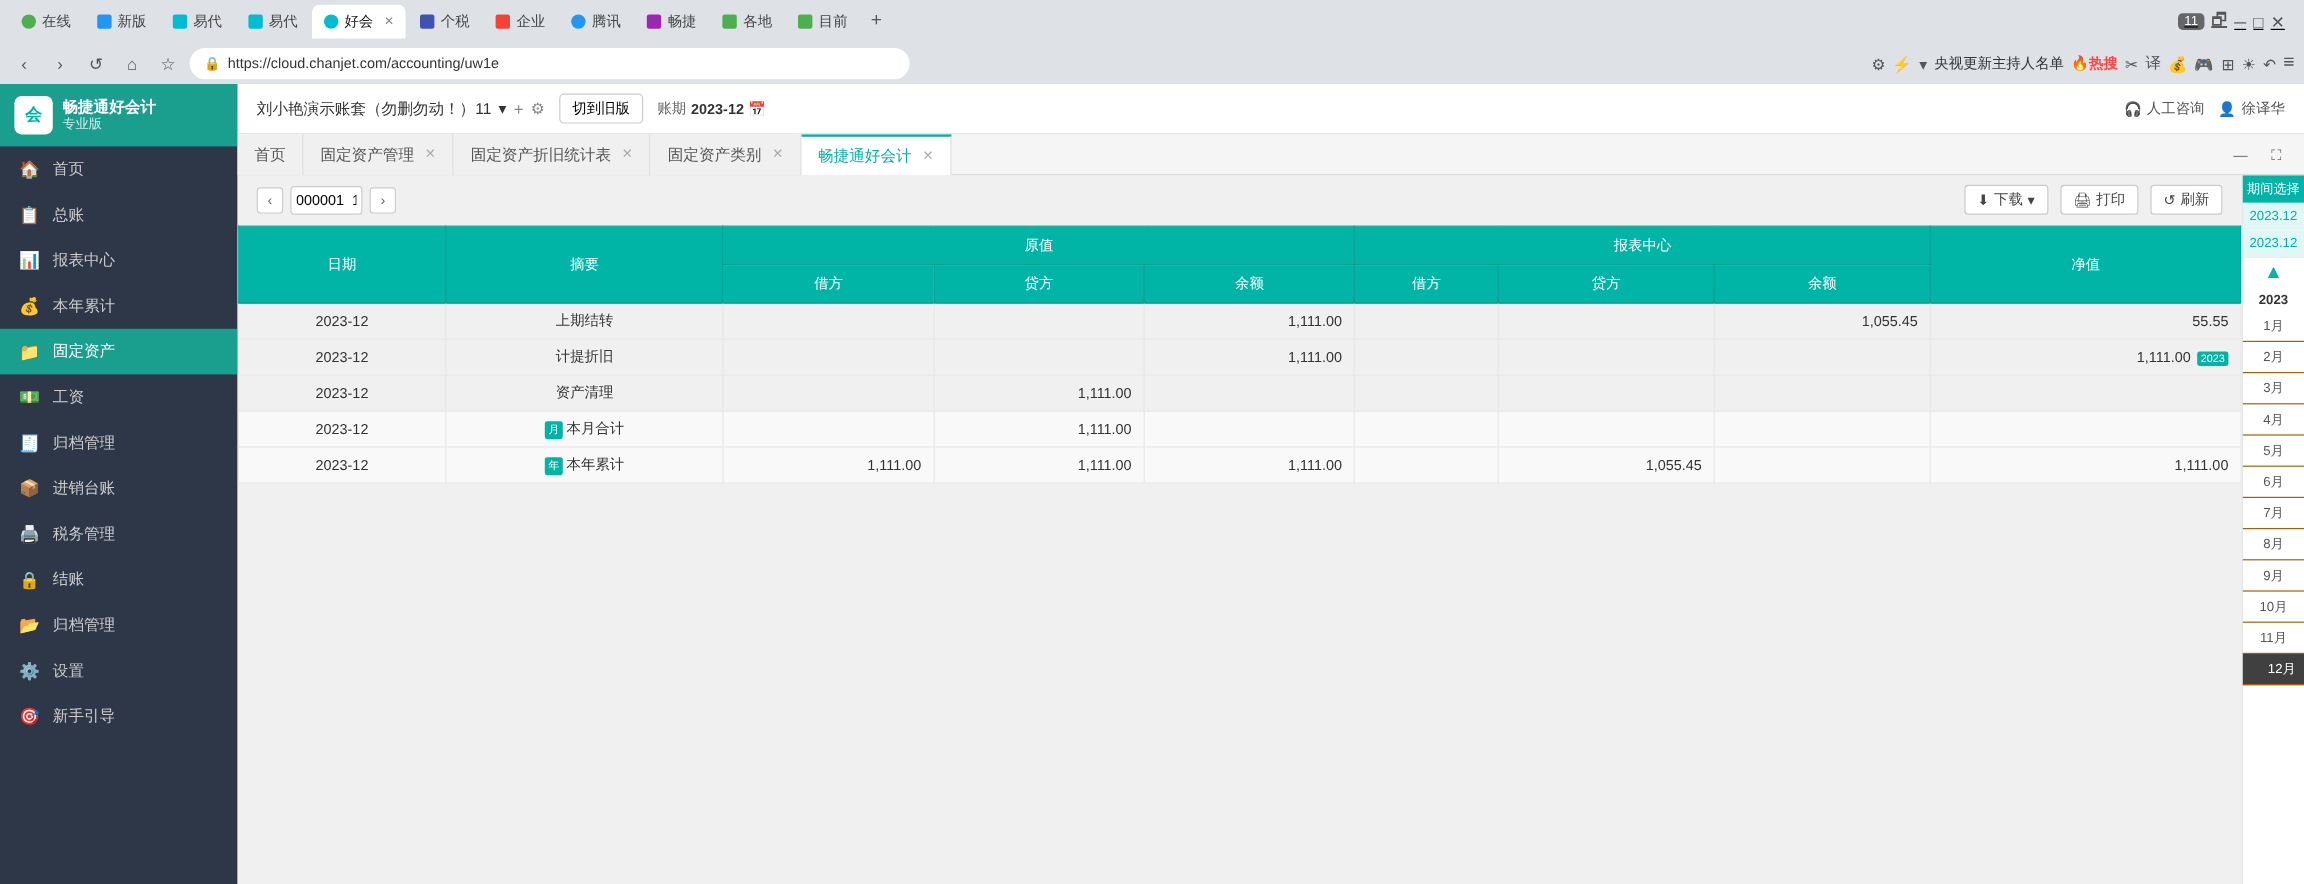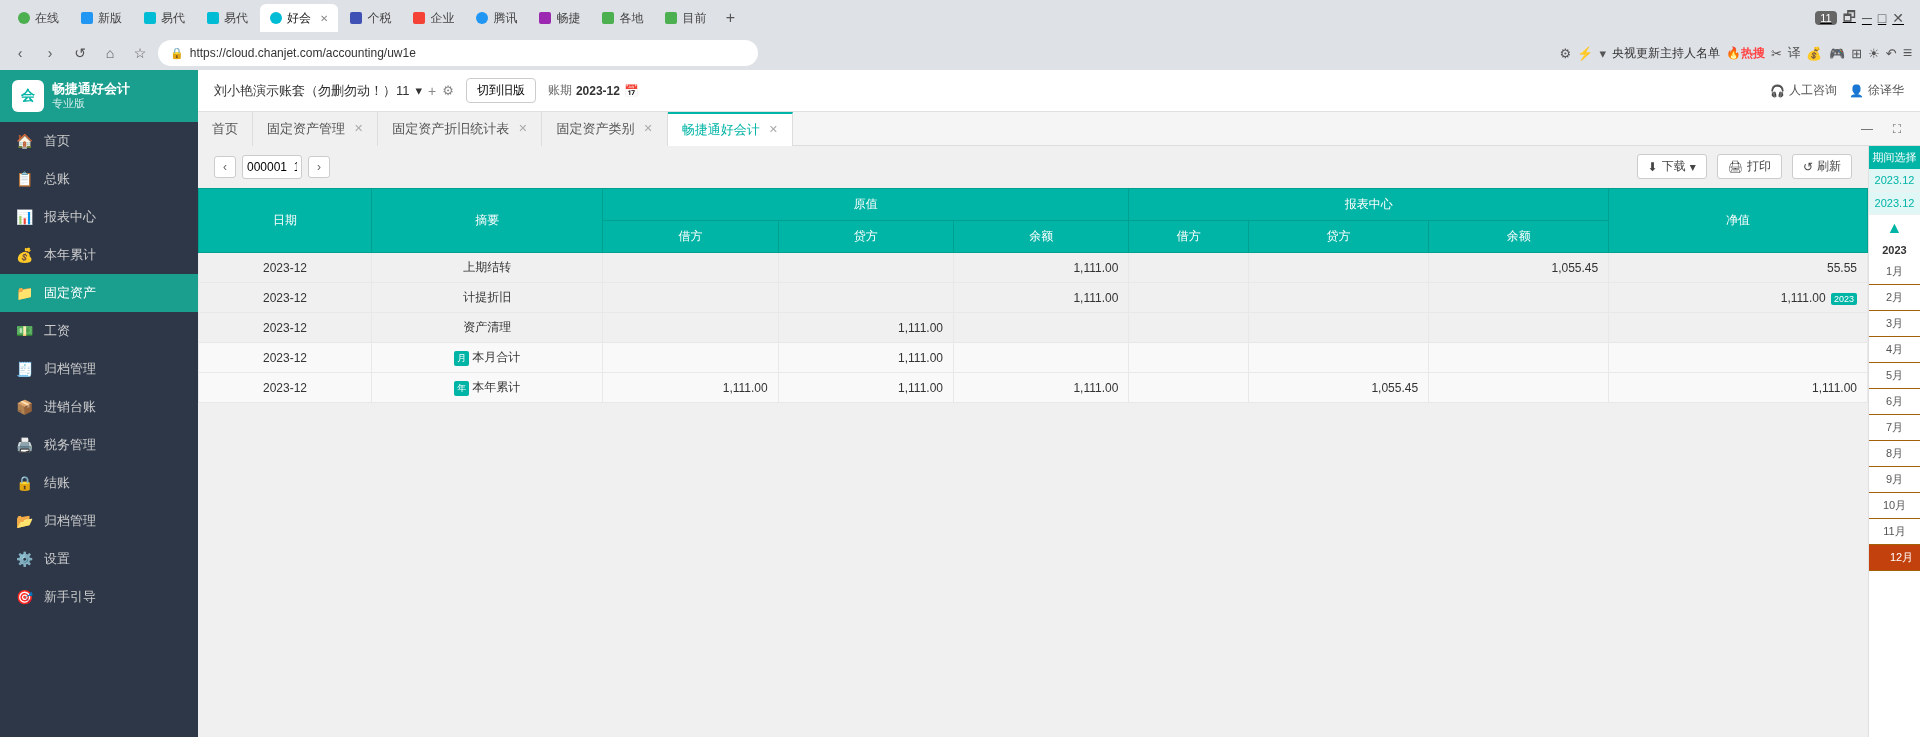--- a/index.html
+++ b/index.html
@@ -66,21 +66,21 @@
     .ledger-table td.amount { text-align: right; }
     .ledger-table td.text-left { text-align: center; }
     .sum-row td { background: #f9f9f9; }
 
     
     .period-panel { width: 52px; background: #fff; border-left: 1px solid #e0e0e0; display: flex; flex-direction: column; align-items: center; padding: 0; font-size: 11px; flex-shrink: 0; }
     .period-panel-header { background: #00b4a6; color: #fff; width: 100%; text-align: center; padding: 4px 2px; font-size: 11px; }
     .period-date-item { width: 100%; text-align: center; padding: 5px 2px; cursor: pointer; color: #333; border-bottom: 1px solid #f0f0f0; font-size: 11px; }
     .period-date-item.selected { background: #e0f7f5; color: #00b4a6; }
     .period-month-item { width: 100%; text-align: center; padding: 5px 2px; cursor: pointer; color: #555; border-bottom: 1px solid #a16207; font-size: 11px; }
-    .period-month-item.active { background: #c2410c; color: #fff; padding-left: 16px; }
+    .period-month-item.active { background: #404040; color: #fff; padding-left: 16px; }
 
     .content-with-panel { display: flex; flex: 1; overflow: hidden; }
     .main-table-area { flex: 1; overflow: auto; }
   </style>
 </head>
 <body>
 
 <div class="browser-chrome">
   <div class="tab-bar">
 

